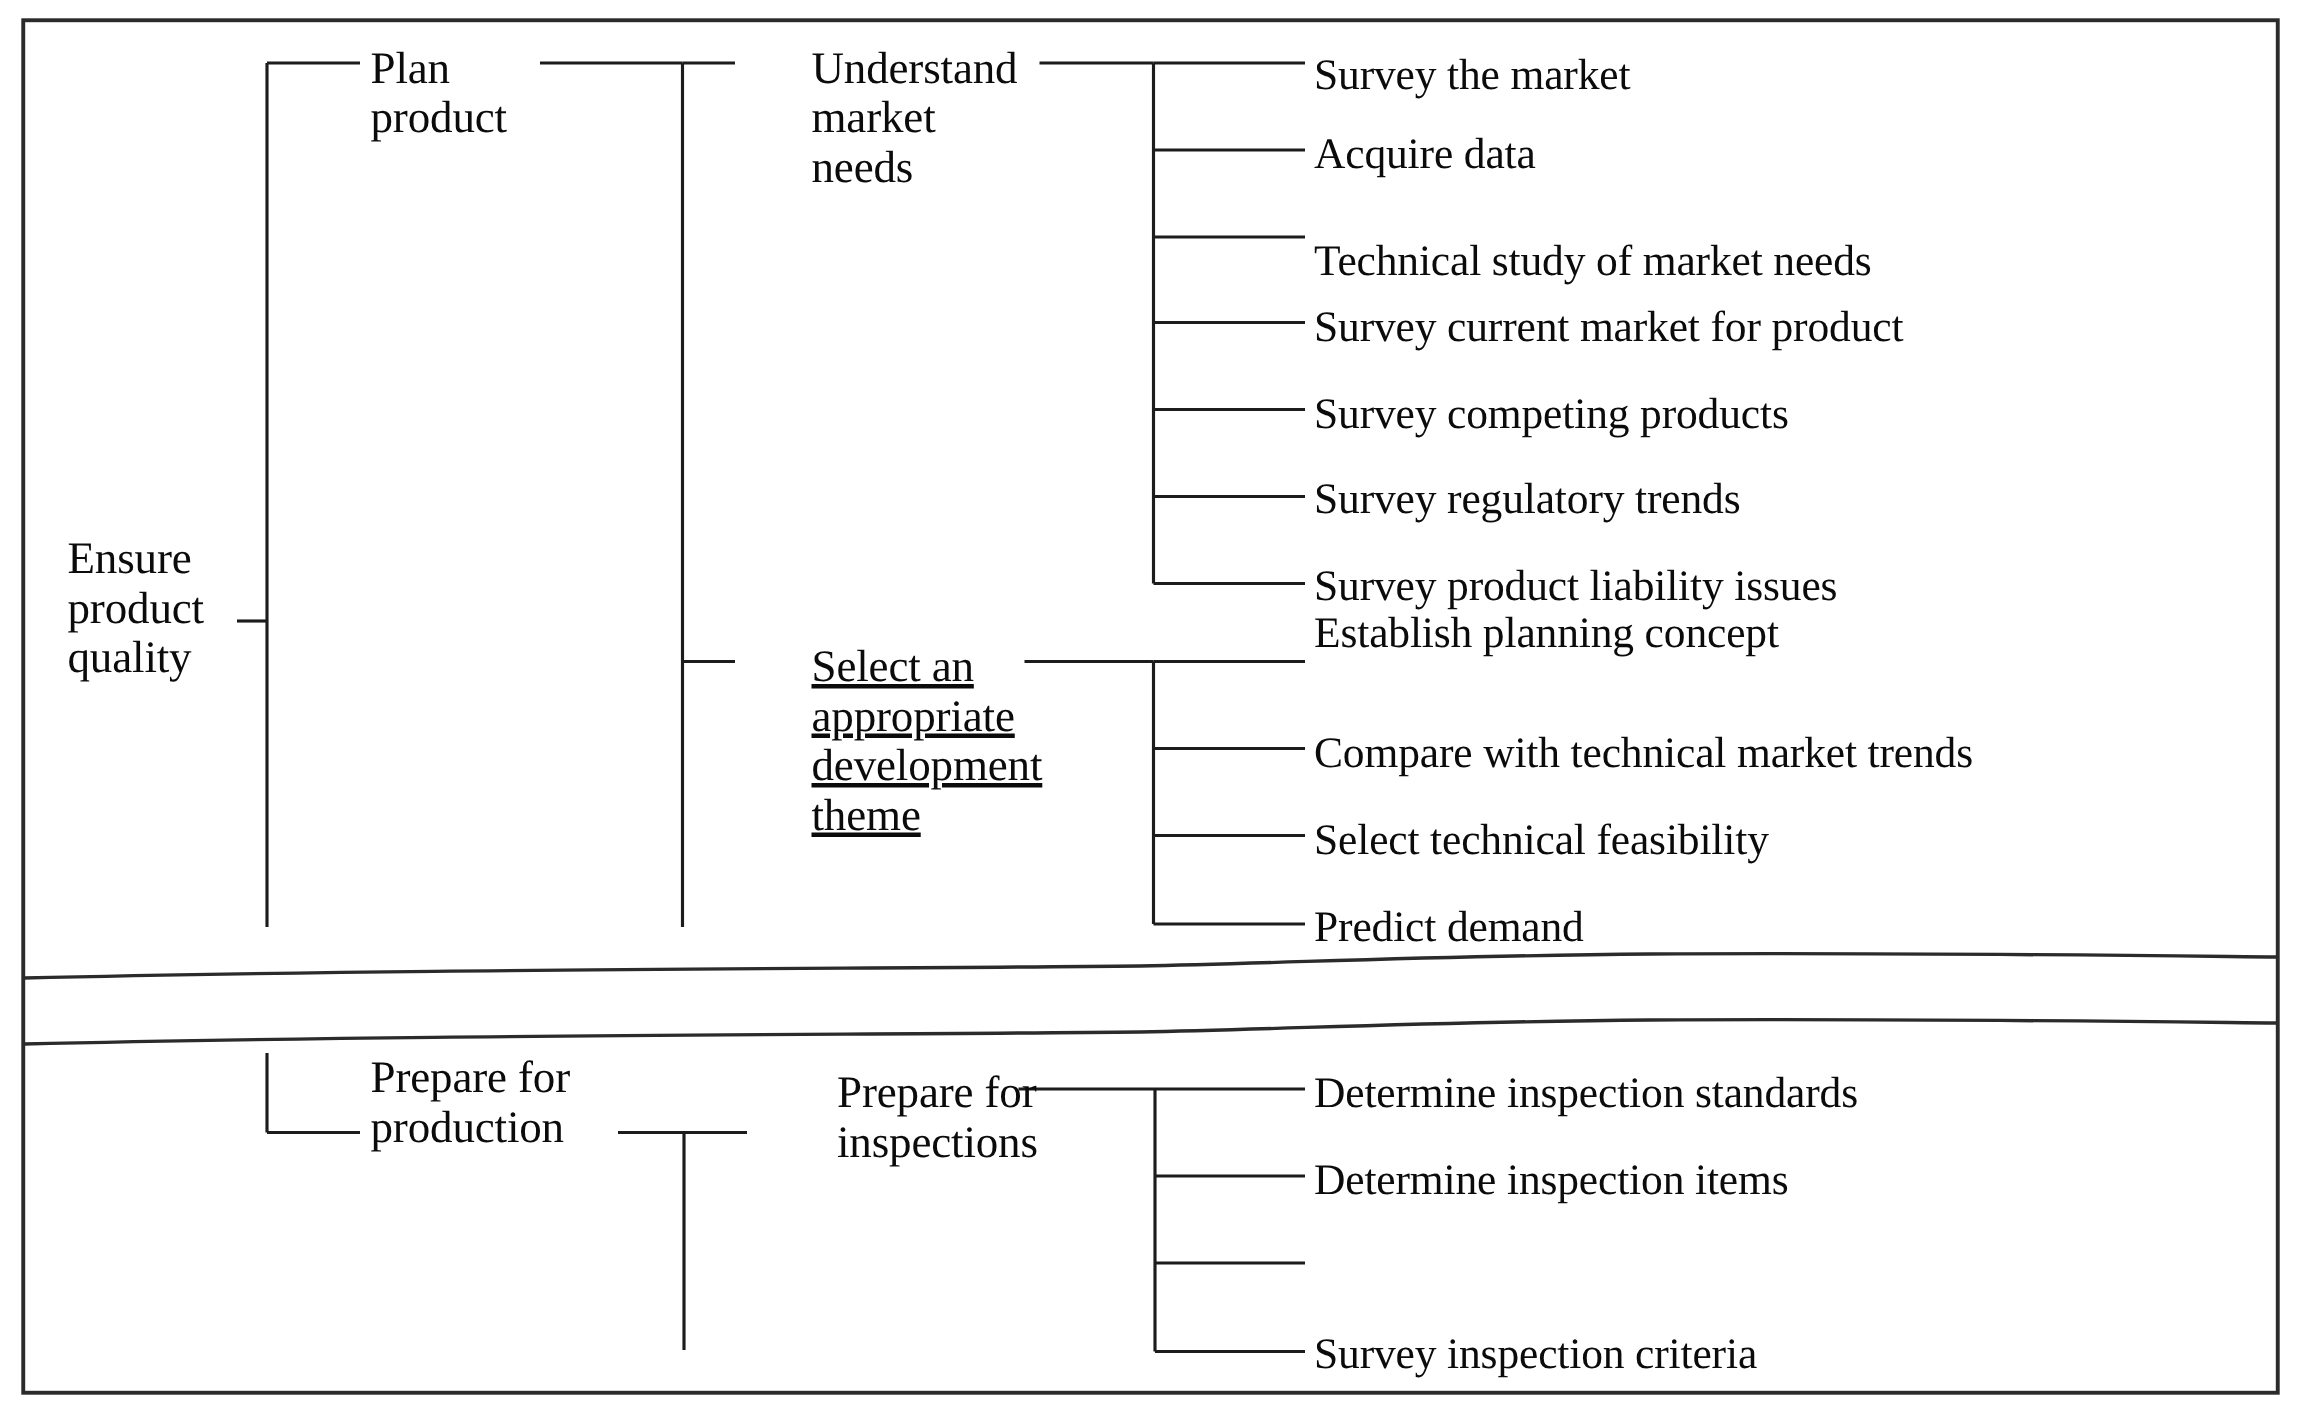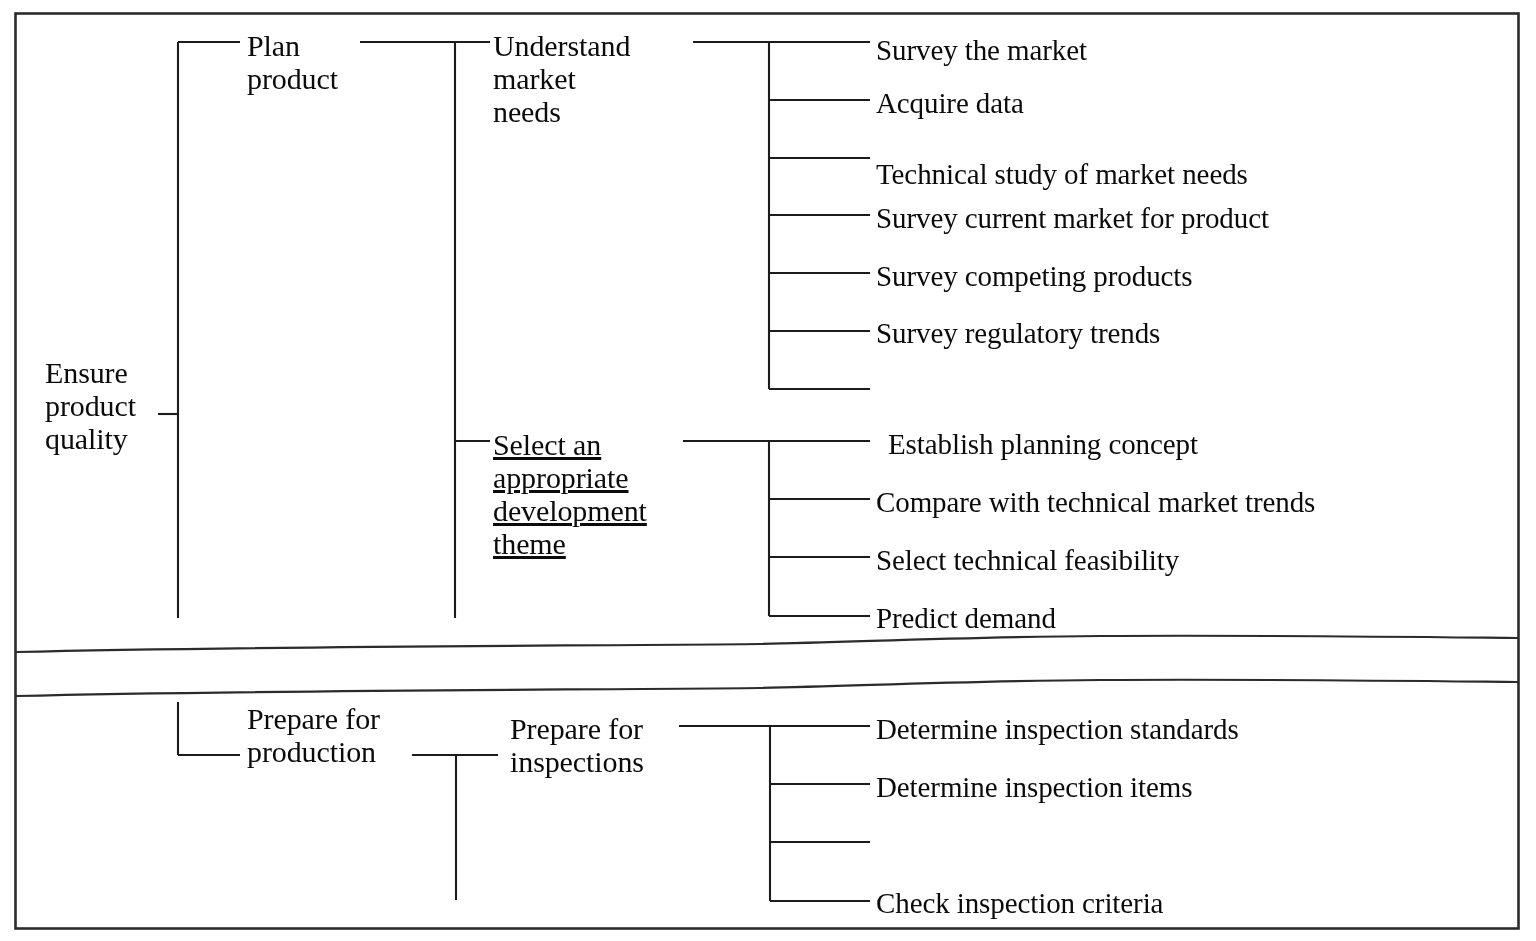--- a/index.html
+++ b/index.html
@@ -25,21 +25,21 @@
   .lbl {
     position: absolute;
     white-space: pre-line;
     color: #0b0b0b;
     line-height: 1.10;
     letter-spacing: -0.1px;
   }
   
   .n-root   { font-size: 30px; }
   .n-l1     { font-size: 30px; }
-  .n-l2     { font-size: 30px; }
+  .n-l2     { font-size: 30px; margin-left: 48px; }
   .n-leaf   { font-size: 29px; }
 </style>
 </head>
 <body>
 
 <div id="stage">
 
   <svg id="wires" viewBox="0 0 1536 941" width="1536" height="941" xmlns="http://www.w3.org/2000/svg">
 
     <rect x="15.5" y="13.5" width="1503" height="915" fill="none" stroke="#2b2b2b" stroke-width="2.6"></rect>
@@ -118,23 +118,24 @@
 
   <div class="lbl n-l2" style="left:510px; top:712px;">Prepare for
 inspections</div>
 
   <div class="lbl n-leaf" style="left:876px; top:35px;">Survey the market</div>
   <div class="lbl n-leaf" style="left:876px; top:88px;">Acquire data</div>
   <div class="lbl n-leaf" style="left:876px; top:146px;margin-top:13px;">Technical study of market needs</div>
   <div class="lbl n-leaf" style="left:876px; top:203px;">Survey current market for product</div>
   <div class="lbl n-leaf" style="left:876px; top:261px;">Survey competing products</div>
   <div class="lbl n-leaf" style="left:876px; top:318px;">Survey regulatory trends</div>
+  <div class="lbl n-leaf" style="left:876px; top:376px;">Survey product liability issues</div>
 
-  <div class="lbl n-leaf" style="left:876px; top:429px;margin-left:12px;">Establish planning concept</div>
+  <div class="lbl n-leaf" style="left:876px; top:407px;">Establish planning concept</div>
   <div class="lbl n-leaf" style="left:876px; top:487px;">Compare with technical market trends</div>
   <div class="lbl n-leaf" style="left:876px; top:545px;">Select technical feasibility</div>
   <div class="lbl n-leaf" style="left:876px; top:603px;">Predict demand</div>
 
   <div class="lbl n-leaf" style="left:876px; top:714px;">Determine inspection standards</div>
   <div class="lbl n-leaf" style="left:876px; top:772px;">Determine inspection items</div>
-  <div class="lbl n-leaf" style="left:876px; top:888px;">Check inspection criteria</div>
+  <div class="lbl n-leaf" style="left:876px; top:888px;">Survey inspection criteria</div>
 
 </div>
 
 </body></html>

